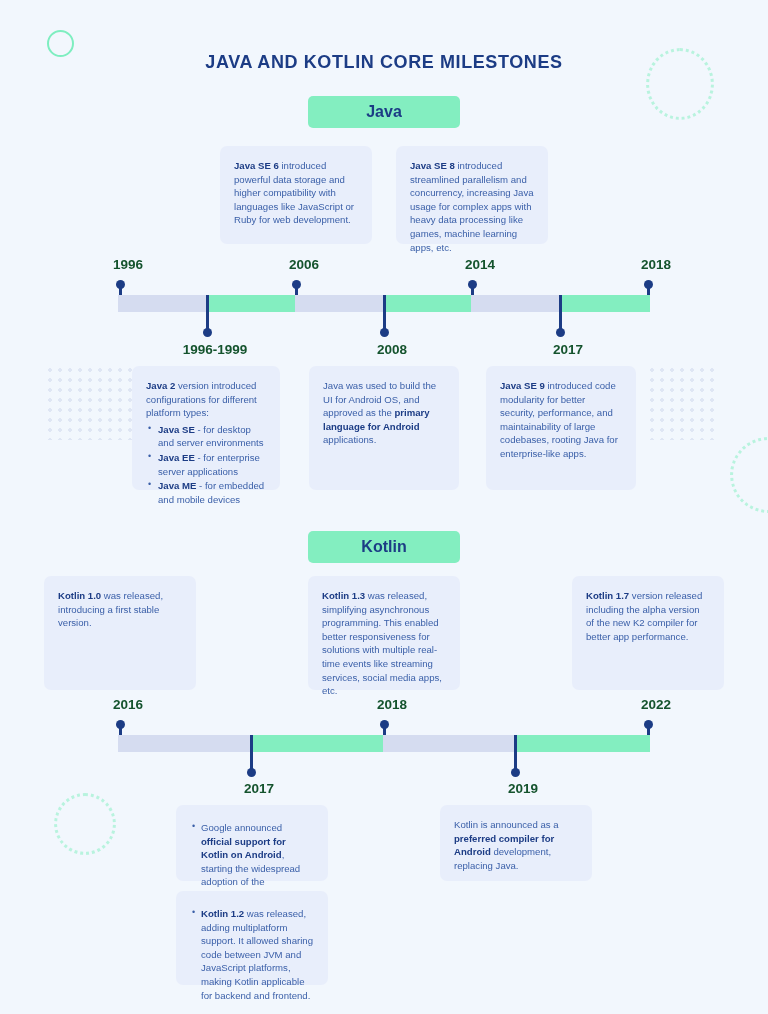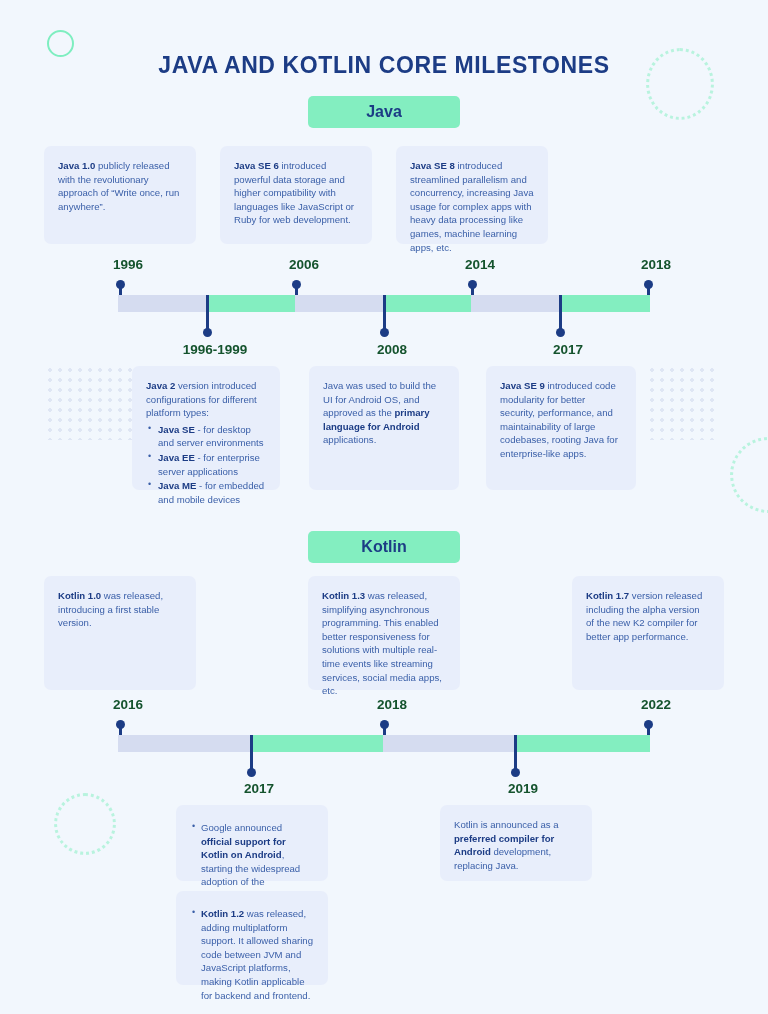--- a/index.html
+++ b/index.html
@@ -36,21 +36,21 @@
     background-position: 1px 1px;
   }
 
   
   .title {
     position: absolute;
     top: 52px;
     left: 0;
     width: 768px;
     text-align: center;
-    font-size: 23px;
+    font-size: 18px;
     font-weight: bold;
     letter-spacing: 0.6px;
     color: #1c3c85;
   }
 
   .lang-pill {
     position: absolute;
     height: 32px;
     background: #83eec0;
     border-radius: 5px;
@@ -150,23 +150,20 @@
 
   <div class="dot-grid" style="left:44px; top:364px; width:98px; height:76px;"></div>
   <div class="dot-grid" style="left:646px; top:364px; width:74px; height:76px;"></div>
 
   <div class="title">JAVA AND KOTLIN CORE MILESTONES</div>
 
   <div class="lang-pill" style="left:308px; top:96px; width:152px;justify-content:center;">
     <span>Java</span>
   </div>
 
-  <div class="card" style="left:44px; top:146px; width:152px; height:98px;">
-    <span><b>Java 1.0</b><span> publicly released with the revolutionary approach of “Write once, run anywhere”.</span></span>
-  </div>
 
   <div class="card" style="left:220px; top:146px; width:152px; height:98px;">
     <span><b>Java SE 6</b><span> introduced powerful data storage and higher compatibility with languages like JavaScript or Ruby for web development.</span></span>
   </div>
 
   <div class="card" style="left:396px; top:146px; width:152px; height:98px;">
     <span><b>Java SE 8</b><span> introduced streamlined parallelism and concurrency, increasing Java usage for complex apps with heavy data processing like games, machine learning apps, etc.</span></span>
   </div>
 
 

